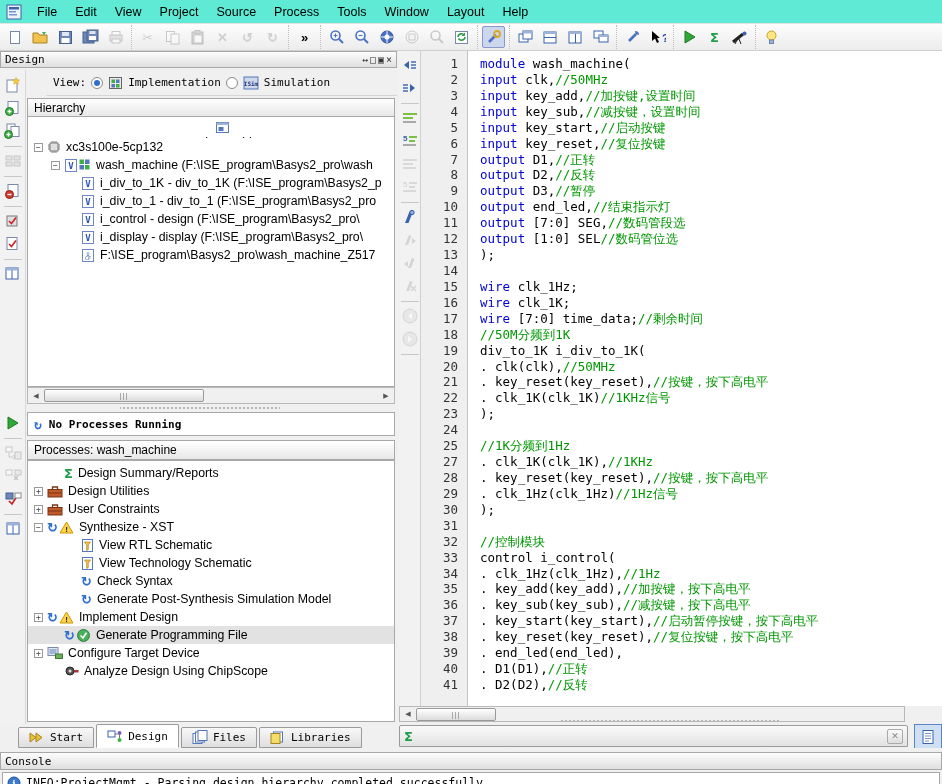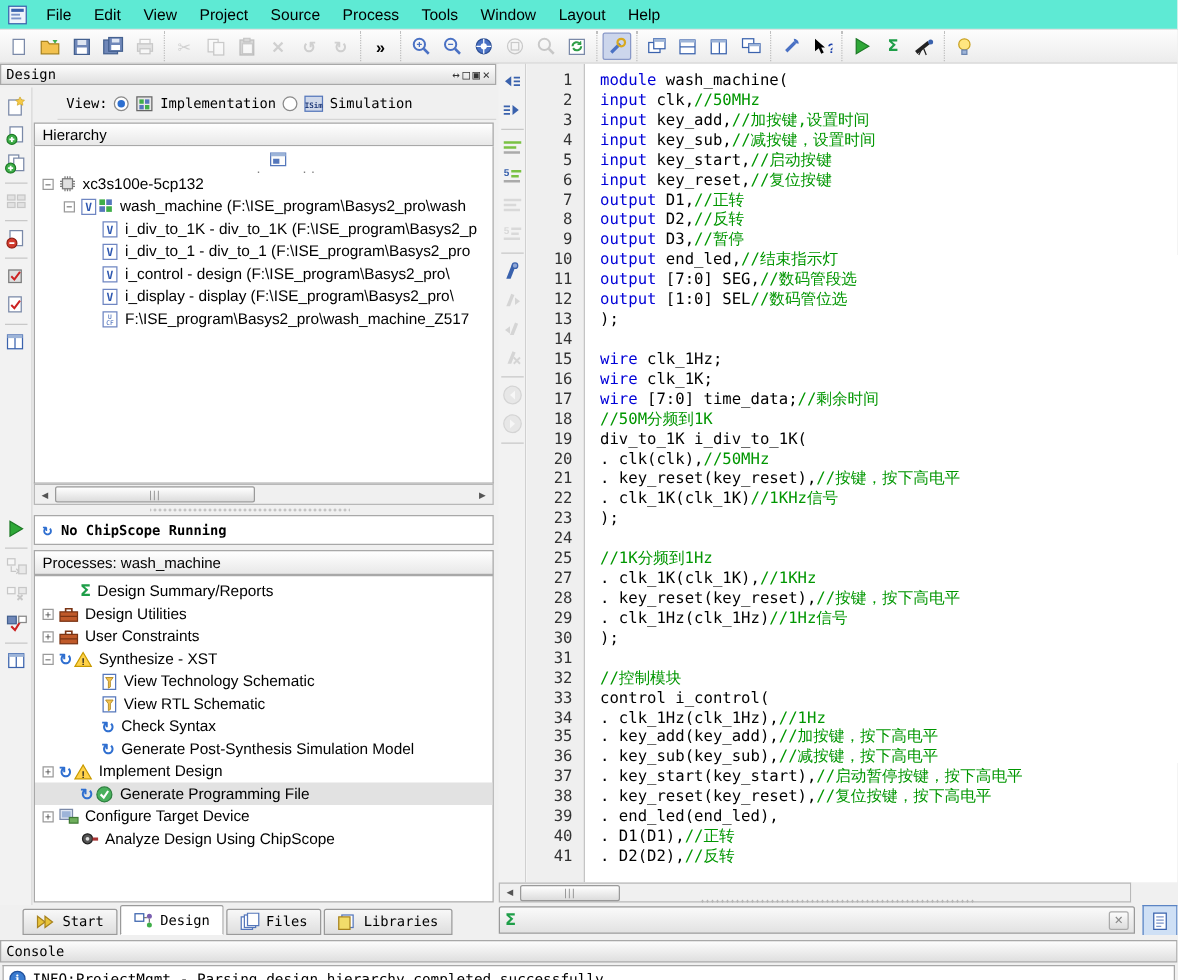--- a/index.html
+++ b/index.html
@@ -520,21 +520,21 @@
       </div>
     <div id="hier-scroll" class="hscroll">
       <span class="sc-arrow">◀</span>
       <span class="sc-thumb" style="width:160px">|||</span>
       <span style="flex:1"></span>
       <span class="sc-arrow">▶</span>
     </div>
     <div class="dotted-grip" style="left:120px;top:354px;width:160px"></div>
     <div id="noproc">
       <span class="g-proc">↻</span>
-      <span>No ChipScope Running</span>
+      <span>No Processes Running</span>
     </div>
     <div id="proc-hdr" class="hdr-box">
       <span>Processes: wash_machine</span>
     </div>
     <div id="proc-tree">
         <div class="tree-row" style="padding-left: 23px;">
           <span class="expsp"></span>
           <span class="ticon">
             <span class="g-sum">Σ</span>
           </span>
@@ -576,31 +576,31 @@
           <span class="lbl">Synthesize - XST</span>
         </div>
         <div class="tree-row" style="padding-left: 40px;">
           <span class="expsp"></span>
           <span class="ticon">
             <svg width="13" height="15" viewBox="0 0 13 15">
               <rect x="1.5" y="1.5" width="10" height="12" fill="#fff" stroke="#5577bb"></rect>
               <path d="M3.5 4 h6 l-2.2 3 v4.5 l-1.6 1 v-5.5 z" fill="#f2c14e" stroke="#b08820" stroke-width="0.7"></path>
             </svg>
           </span>
-          <span class="lbl">View Technology Schematic</span>
+          <span class="lbl">View RTL Schematic</span>
         </div>
         <div class="tree-row" style="padding-left: 40px;">
           <span class="expsp"></span>
           <span class="ticon">
             <svg width="13" height="15" viewBox="0 0 13 15">
               <rect x="1.5" y="1.5" width="10" height="12" fill="#fff" stroke="#5577bb"></rect>
               <path d="M3.5 4 h6 l-2.2 3 v4.5 l-1.6 1 v-5.5 z" fill="#f2c14e" stroke="#b08820" stroke-width="0.7"></path>
             </svg>
           </span>
-          <span class="lbl">View RTL Schematic</span>
+          <span class="lbl">View Technology Schematic</span>
         </div>
         <div class="tree-row" style="padding-left: 40px;">
           <span class="expsp"></span>
           <span class="ticon">
             <span class="g-proc">↻</span>
           </span>
           <span class="lbl">Check Syntax</span>
         </div>
         <div class="tree-row" style="padding-left: 40px;">
           <span class="expsp"></span>

